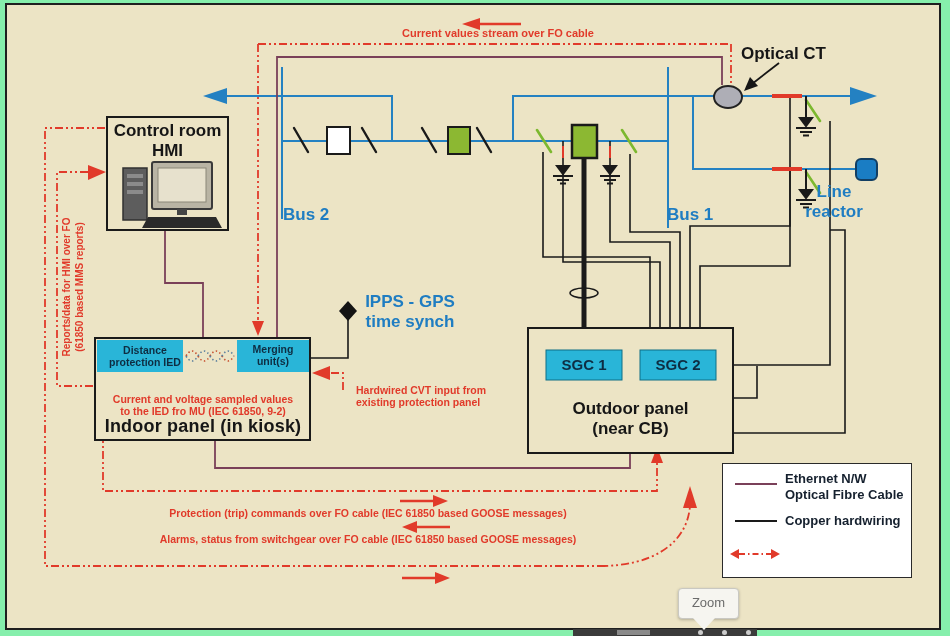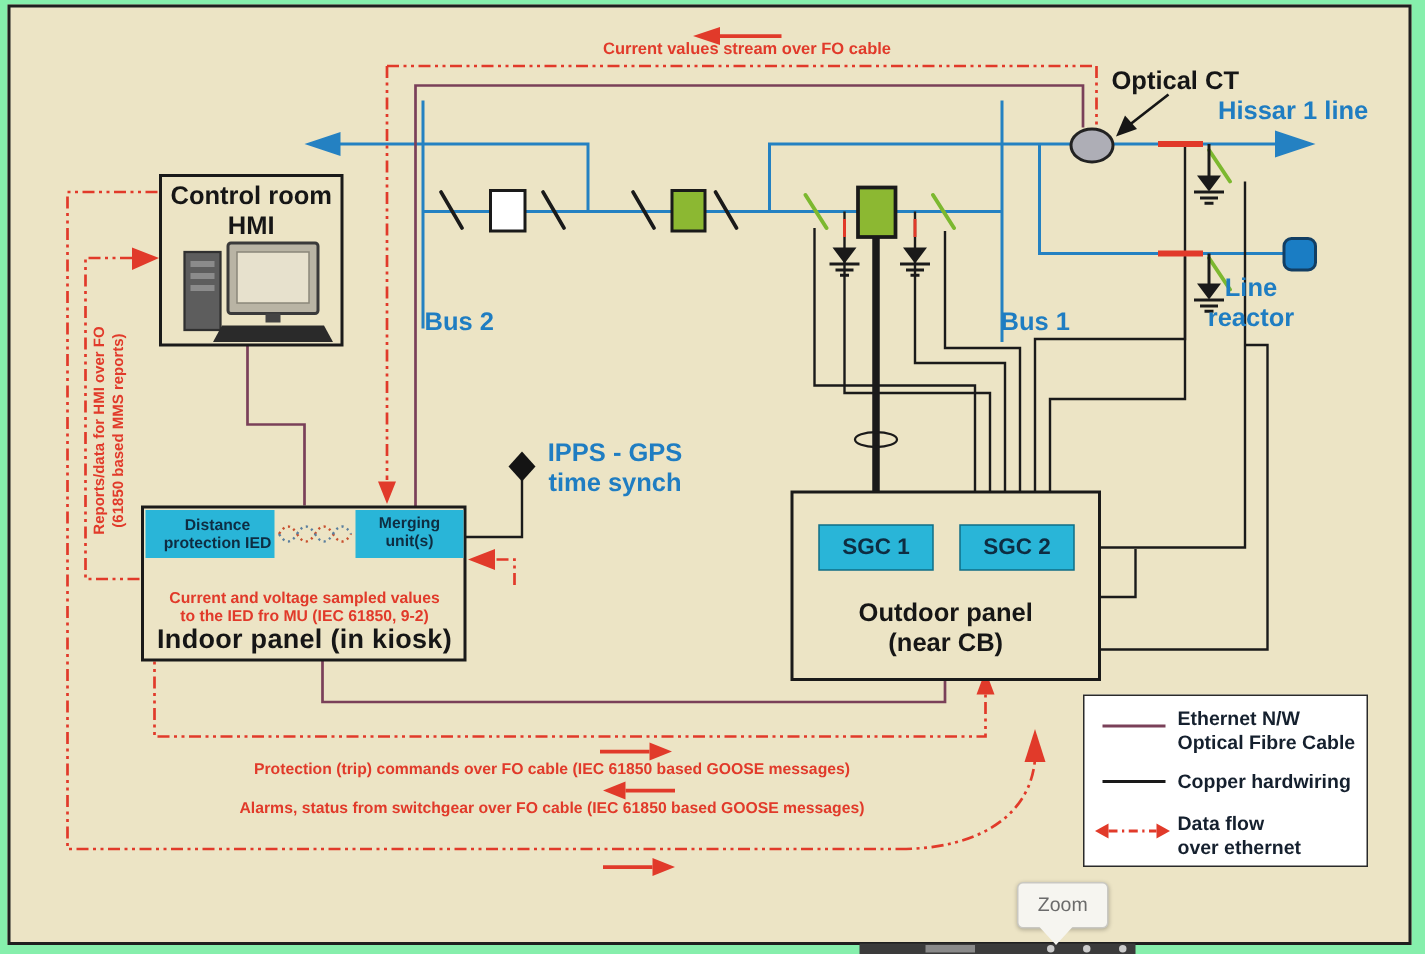--- a/index.html
+++ b/index.html
@@ -175,58 +175,57 @@
       <path d="M186,356 Q192,366 198,356 Q204,346 210,356 Q216,366 222,356 Q228,346 234,356" stroke="#5b7f9e"></path>
     </g>
 
     <rect x="528" y="328" width="205" height="125" fill="#ece4c5" stroke="#1a1a1a" stroke-width="2"></rect>
     <rect x="546" y="350" width="76" height="30" fill="#29b5d8" stroke="#0f6e86" stroke-width="1"></rect>
     <rect x="640" y="350" width="76" height="30" fill="#29b5d8" stroke="#0f6e86" stroke-width="1"></rect>
   </svg>
 
   <div class="lbl red f11 c" style="left:378px; top:27px;  width:240px;">Current values stream over FO cable</div>
   <div class="lbl ink f17" style="left:741px; top:44px;  width:110px;">Optical CT</div>
-  <div class="lbl blue f17" style="left:812px; top:64px;  width:125px;">Hissar 1 line</div>
   <div class="lbl blue f17" style="left:283px; top:205px; width:60px;">Bus 2</div>
   <div class="lbl blue f17" style="left:667px; top:205px; width:60px;">Bus 1</div>
   <div class="lbl blue f17 c" style="left:784px; top:182px; width:100px;">Line
 reactor</div>
   <div class="lbl ink f17 c" style="left:109px; top:121px; width:117px;">Control room
 HMI</div>
   <div class="vrot">Reports/data for HMI over FO
 (61850 based MMS reports)</div>
   <div class="lbl blue f17 c" style="left:360px; top:292px; width:100px;">IPPS - GPS
 time synch</div>
   <div class="lbl navy f10 c" style="left:97px;  top:344px; width:96px;">Distance
 protection IED</div>
   <div class="lbl navy f10 c" style="left:237px; top:343px; width:72px;">Merging
 unit(s)</div>
   <div class="lbl red f10 c" style="left:103px; top:393px; width:200px;">Current and voltage sampled values
 to the IED fro MU (IEC 61850, 9-2)</div>
   <div class="lbl ink big c" style="left:98px;  top:416px; width:210px;">Indoor panel (in kiosk)</div>
+  <div class="lbl red f10" style="left:356px; top:384px; width:140px;">Hardwired CVT input from
+existing protection panel</div>
   <div class="lbl navy f15 c" style="left:546px; top:356px; width:76px;">SGC 1</div>
   <div class="lbl navy f15 c" style="left:640px; top:356px; width:76px;">SGC 2</div>
   <div class="lbl ink f17 c" style="left:538px; top:399px; width:185px; font-weight:600;">Outdoor panel
 (near CB)</div>
   <div class="lbl red f10 c" style="left:118px; top:507px; width:500px;">Protection (trip) commands over FO cable (IEC 61850 based GOOSE messages)</div>
   <div class="lbl red f10 c" style="left:118px; top:533px; width:500px;">Alarms, status from switchgear over FO cable (IEC 61850 based GOOSE messages)</div>
 
   <div id="legend">
     <div class="leg-line" style="top:19px; height:0; border-top:2px solid #7a4059;"></div>
     <div class="leg-lbl" style="top:7px;">Ethernet N/W
 Optical Fibre Cable</div>
     <div class="leg-line" style="top:56px; height:0; border-top:2.5px solid #1a1a1a;"></div>
     <div class="leg-lbl" style="top:49px;">Copper hardwiring</div>
     <svg class="leg-line" style="top:84px; left:6px; width:52px; height:12px;" viewBox="0 0 52 12">
       <line x1="10" y1="6" x2="42" y2="6" stroke="#e13a2a" stroke-width="2" stroke-dasharray="6 3 1.5 3"></line>
       <polygon points="10,1 10,11 1,6" fill="#e13a2a"></polygon>
       <polygon points="42,1 42,11 51,6" fill="#e13a2a"></polygon>
     </svg>
-    <div class="leg-lbl" style="top:77px;">Data flow
-over ethernet</div>
   </div>
 
   <div id="zoom-tip">
     <span>Zoom</span>
   </div>
   <div id="toolbar">
     <span class="tb-rect"></span>
     <span class="tb-dot" style="left:125px;"></span>
     <span class="tb-dot" style="left:149px;"></span>
     <span class="tb-dot" style="left:173px;"></span>

